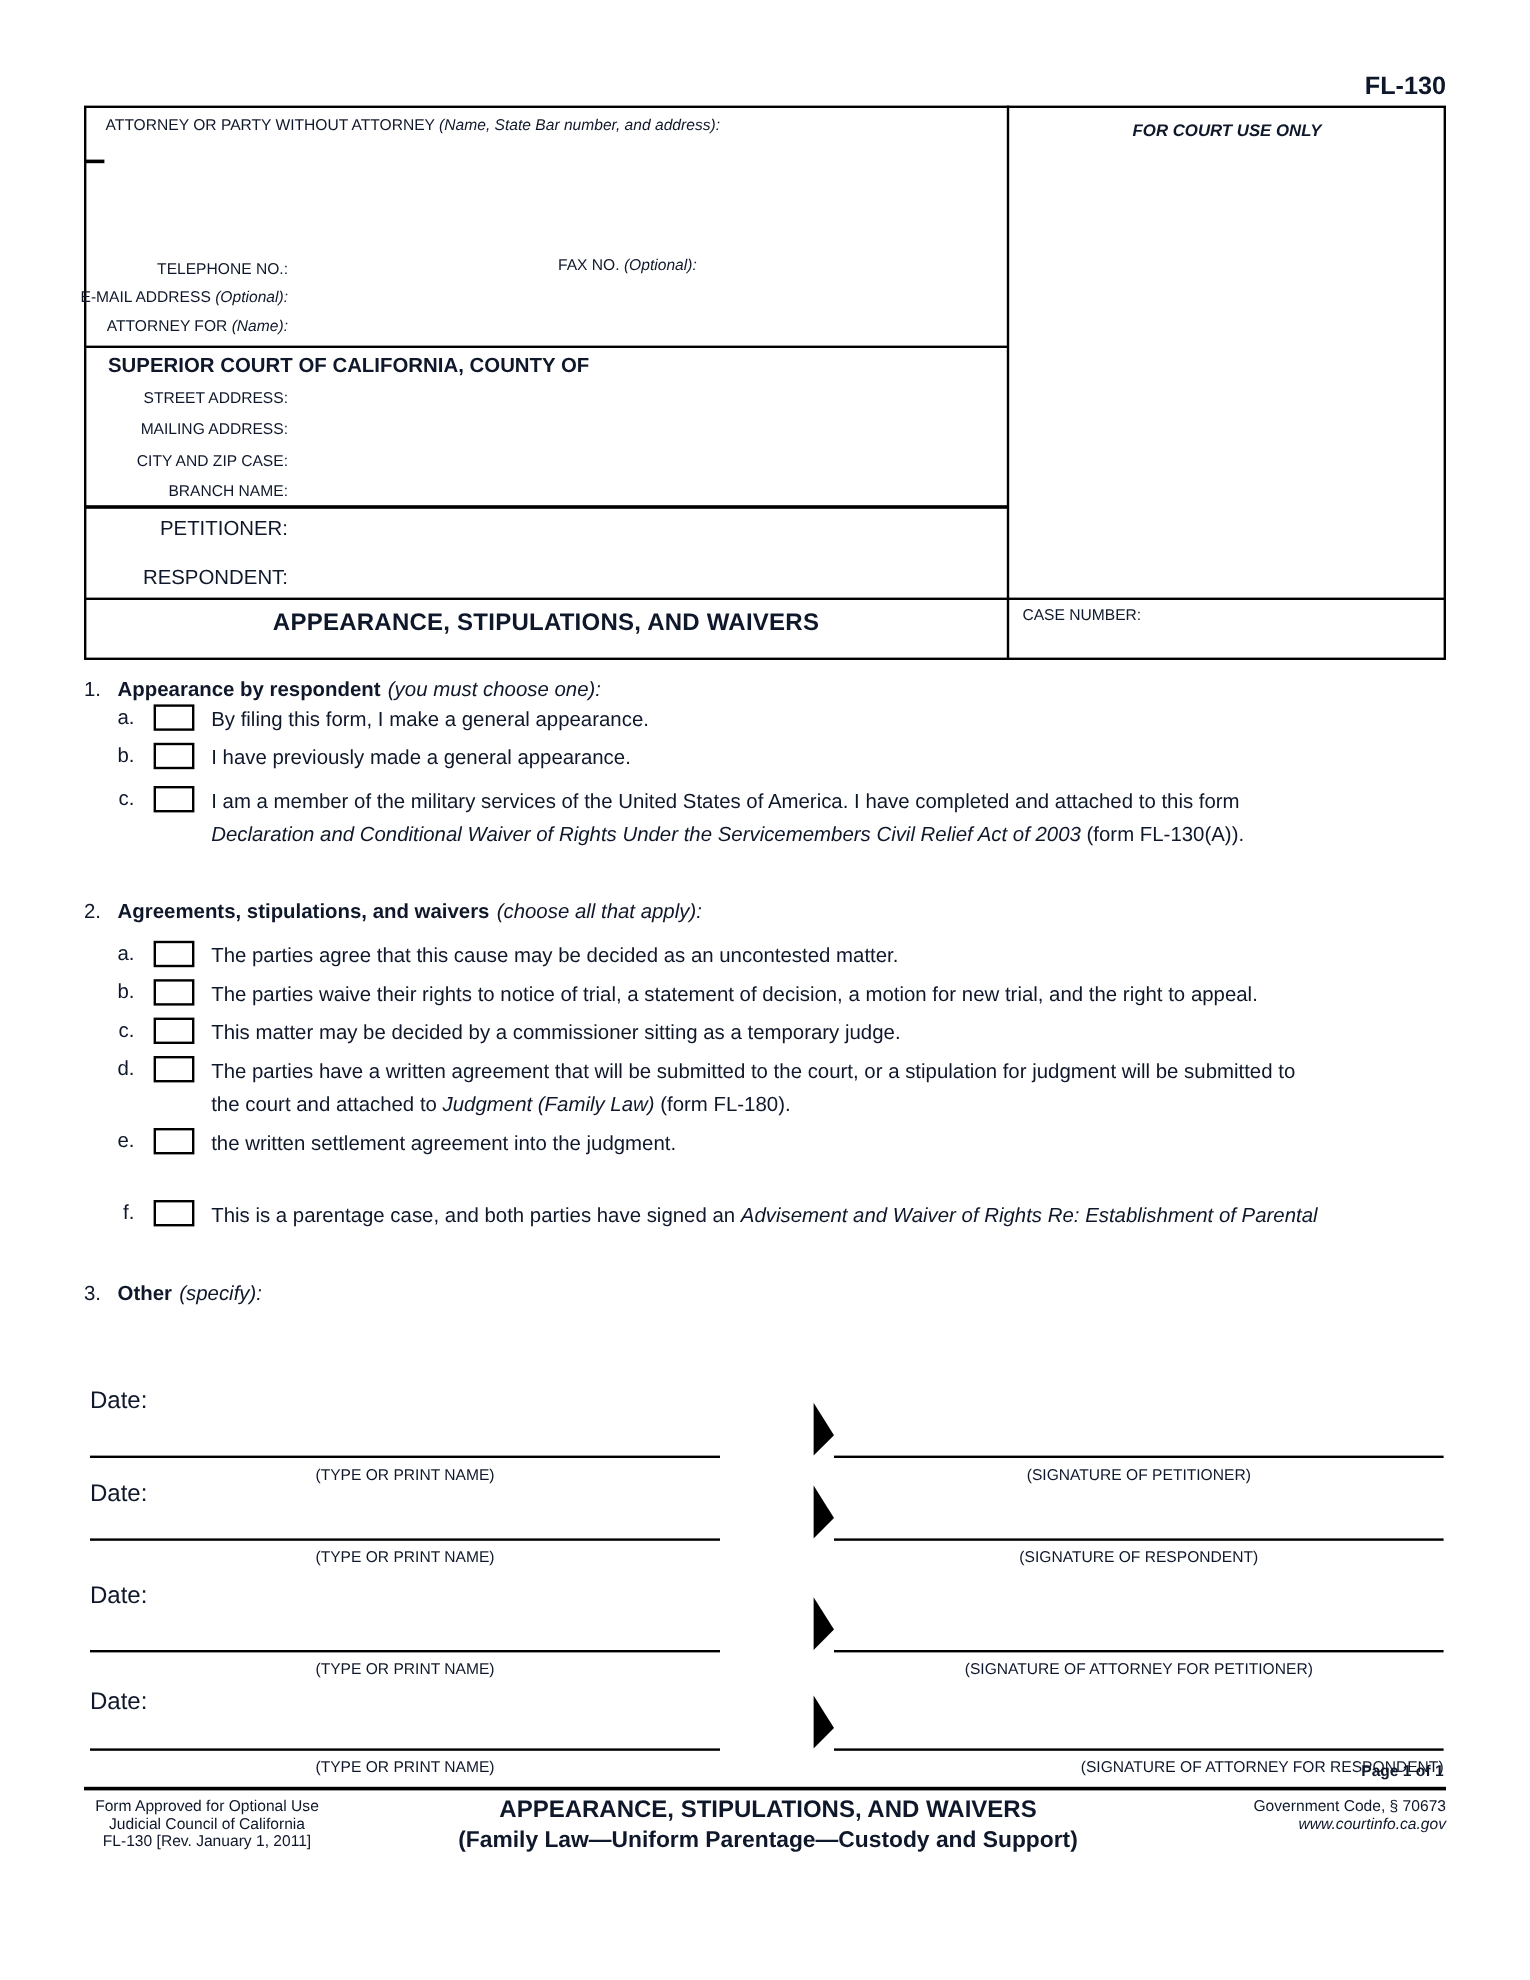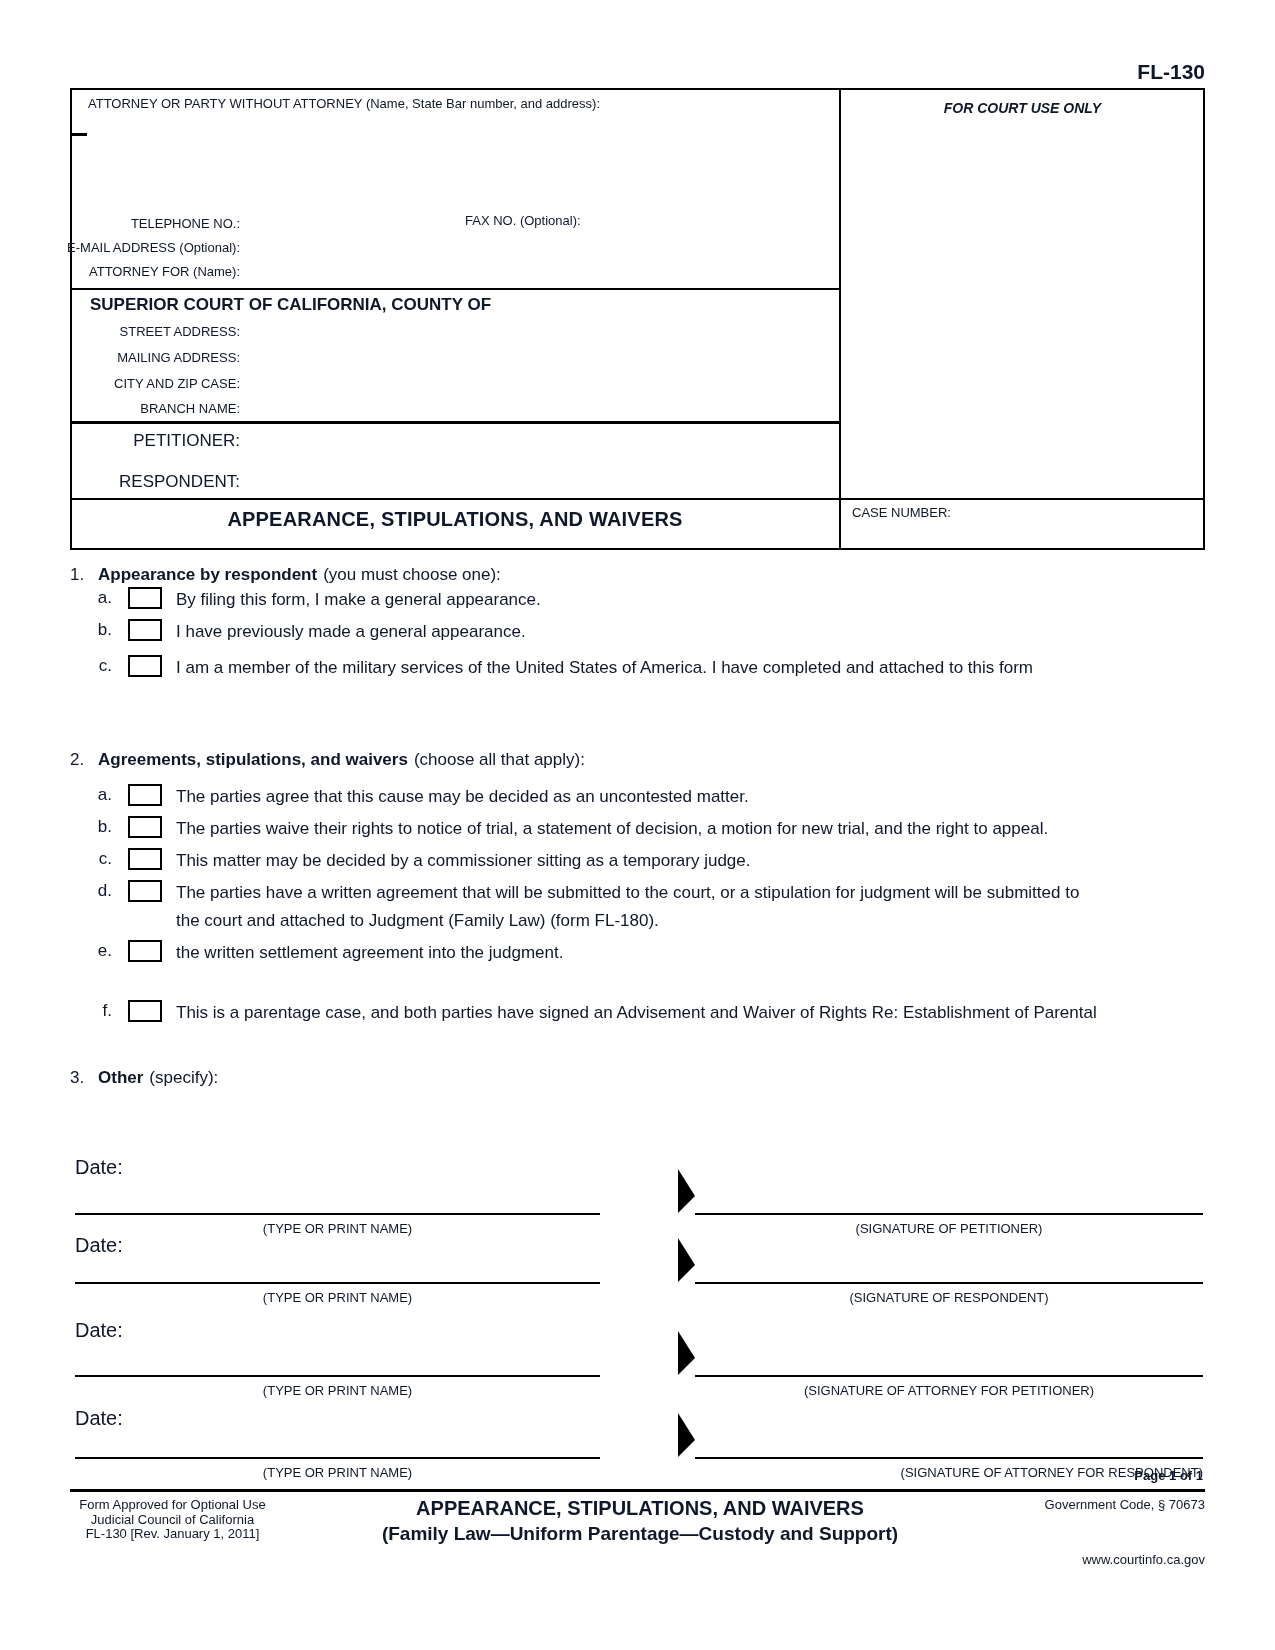--- a/index.html
+++ b/index.html
@@ -2,21 +2,21 @@
 <html><head>
 <meta charset="utf-8">
 <style>
   html,body{margin:0;padding:0;background:#e8e8e8;}
   .page{
     position:relative;width:1275px;height:1650px;background:#ffffff;
     font-family:"Liberation Sans",sans-serif;color:#0f172a;margin:0 auto;overflow:hidden;
   }
   .abs{position:absolute;}
   .b{font-weight:bold;}
-  .i{margin-top:40px;}
+  .i{font-style:italic;}
   .gap{margin-left:6px;}
   .lbl{font-size:13px;line-height:15px;}
   .right{text-align:right;}
   .center{text-align:center;}
 
   
   .hbox{left:70px;top:88px;width:1135px;height:462px;border:2px solid #000;box-sizing:border-box;}
   .vdiv{left:839px;top:88px;width:2px;height:462px;background:#000;}
   .hline{background:#000;height:2px;}
   .thick{height:3px;}
@@ -131,20 +131,21 @@
     <span class="letter">b.</span>
     <span class="checkbox"></span>
     <div class="itext">I have previously made a general appearance.</div>
   </div>
 
   <div class="abs item" style="top:654px;">
     <span class="letter">c.</span>
     <span class="checkbox"></span>
     <div class="itext">
       <div><span>I am a member of the military services of the United States of America. I have completed and attached to this form</span></div>
+      <div><span class="i">Declaration and Conditional Waiver of Rights Under the Servicemembers Civil Relief Act of 2003</span><span> (form FL-130(A)).</span></div>
     </div>
   </div>
 
   <div class="abs heading" style="top:749px;">
     <span class="num">2.</span><span class="b">Agreements, stipulations, and waivers</span><span class="i gap">(choose all that apply):</span>
   </div>
 
   <div class="abs item" style="top:783px;">
     <span class="letter">a.</span>
     <span class="checkbox"></span>

